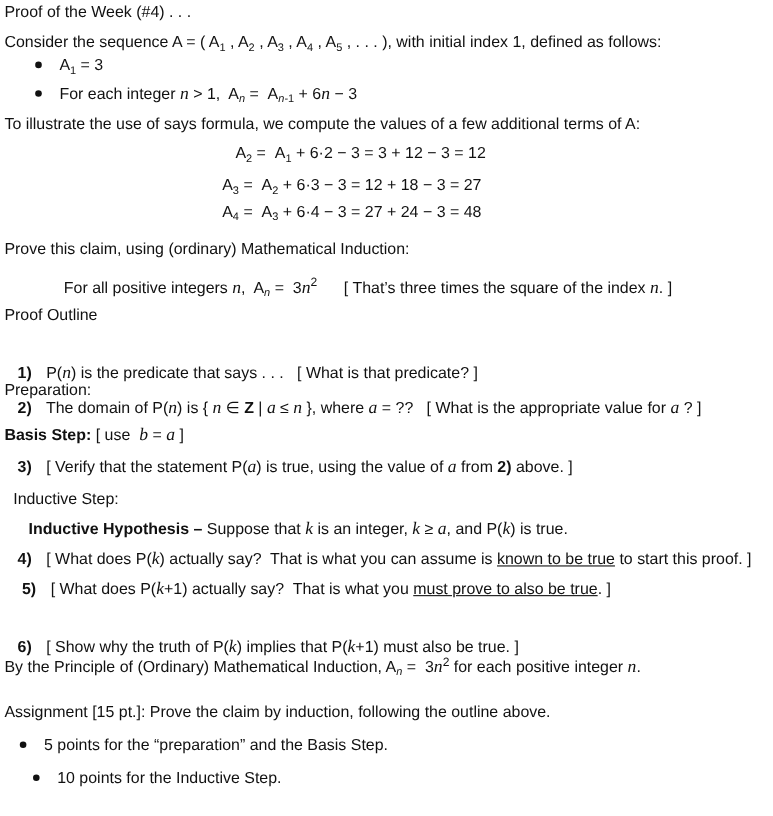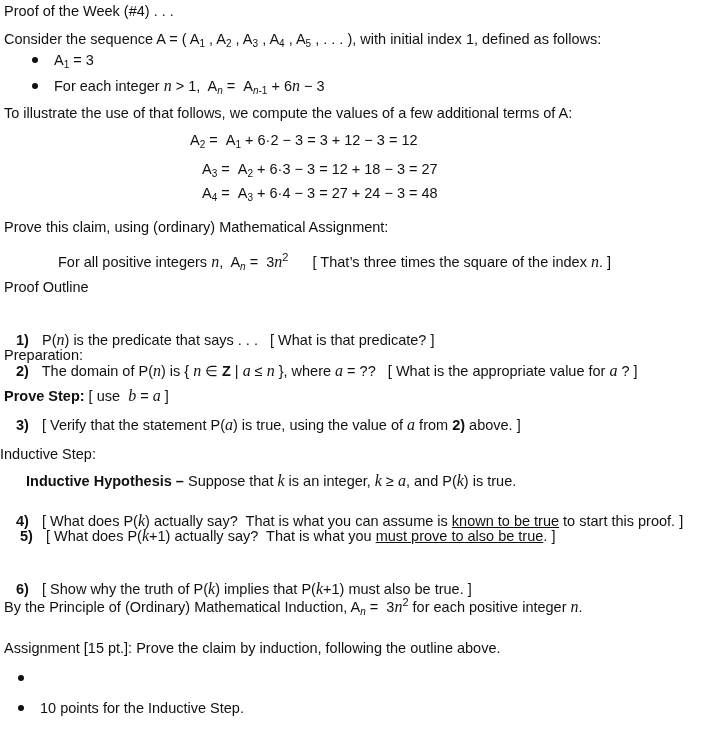--- a/index.html
+++ b/index.html
@@ -23,52 +23,52 @@
 <div>
 
   <div class="line b" style="top:2px;left:4px;">Proof of the Week (#4) . . .</div>
 
   <div class="line" style="top:30px;left:4px;">Consider the sequence A = ( A<sub>1</sub> , A<sub>2</sub> , A<sub>3</sub> , A<sub>4</sub> , A<sub>5</sub> , . . . ), with initial index 1, defined as follows:</div>
 
   <div class="line" style="top:51px;left:32px;"><span class="bullet"></span>A<sub>1</sub> = 3</div>
 
   <div class="line" style="top:77px;left:32px;"><span class="bullet"></span>For each integer <span class="m">n</span> &gt; 1,&nbsp; A<sub><i>n</i></sub> = &nbsp;A<sub><i>n</i>-1</sub> + 6<span class="m">n</span> − 3</div>
 
-  <div class="line" style="top:104px;left:4px;">To illustrate the use of that follows, we compute the values of a few additional terms of A:</div>
+  <div class="line" style="top:104px;left:4px;">To illustrate the use of says formula, we compute the values of a few additional terms of A:</div>
 
-  <div class="line" style="top:131px;left:190px;">A<sub>2</sub> = &nbsp;A<sub>1</sub> + 6·2 − 3 = 3 + 12 − 3 = 12</div>
+  <div class="line" style="top:131px;left:214px;">A<sub>2</sub> = &nbsp;A<sub>1</sub> + 6·2 − 3 = 3 + 12 − 3 = 12</div>
   <div class="line" style="top:160px;left:202px;">A<sub>3</sub> = &nbsp;A<sub>2</sub> + 6·3 − 3 = 12 + 18 − 3 = 27</div>
   <div class="line" style="top:184px;left:202px;">A<sub>4</sub> = &nbsp;A<sub>3</sub> + 6·4 − 3 = 27 + 24 − 3 = 48</div>
 
-  <div class="line b" style="top:218px;left:4px;">Prove this claim, using (ordinary) Mathematical Assignment:</div>
+  <div class="line b" style="top:218px;left:4px;">Prove this claim, using (ordinary) Mathematical Induction:</div>
 
   <div class="line" style="top:248px;left:58px;">For all positive integers <span class="m">n</span>,&nbsp; A<sub><i>n</i></sub> = &nbsp;3<span class="m">n</span><sup>2</sup>&nbsp;&nbsp;&nbsp;&nbsp;&nbsp; [ That’s three times the square of the index <span class="m">n</span>. ]</div>
 
   <div class="line b" style="top:278px;left:4px;">Proof Outline</div>
   <div class="line b" style="top:304px;left:4px;margin-top:42px;">Preparation:</div>
 
   <div class="line" style="top:331px;left:16px;"><span class="num">1)</span> P(<span class="m">n</span>) is the predicate that says . . .&nbsp;&nbsp; [ What is that predicate? ]</div>
 
   <div class="line" style="top:362px;left:16px;"><span class="num">2)</span> The domain of P(<span class="m">n</span>) is { <span class="m">n</span> ∈ <b>Z</b> | <span class="m">a</span> ≤ <span class="m">n</span> }, where <span class="m">a</span> = ??&nbsp;&nbsp; [ What is the appropriate value for <span class="m">a</span> ? ]</div>
 
-  <div class="line" style="top:387px;left:4px;"><b>Prove Step:</b> [ use &nbsp;<span class="m">b</span> = <span class="m">a</span> ]</div>
+  <div class="line" style="top:387px;left:4px;"><b>Basis Step:</b> [ use &nbsp;<span class="m">b</span> = <span class="m">a</span> ]</div>
 
   <div class="line" style="top:416px;left:16px;"><span class="num">3)</span> [ Verify that the statement P(<span class="m">a</span>) is true, using the value of <span class="m">a</span> from <b>2)</b> above. ]</div>
 
-  <div class="line b" style="top:445px;left:0;">Inductive Step:</div>
+  <div class="line b" style="top:445px;left:12px;">Inductive Step:</div>
 
   <div class="line" style="top:472px;left:26px;"><b>Inductive Hypothesis –</b> Suppose that <span class="m">k</span> is an integer, <span class="m">k</span> ≥ <span class="m">a</span>, and P(<span class="m">k</span>) is true.</div>
 
-  <div class="line" style="top:500px;left:16px;margin-top:12px;"><span class="num">4)</span> [ What does P(<span class="m">k</span>) actually say?&nbsp; That is what you can assume is <span class="u">known to be true</span> to start this proof. ]</div>
+  <div class="line" style="top:500px;left:16px;"><span class="num">4)</span> [ What does P(<span class="m">k</span>) actually say?&nbsp; That is what you can assume is <span class="u">known to be true</span> to start this proof. ]</div>
 
   <div class="line" style="top:527px;left:20px;"><span class="num">5)</span> [ What does P(<span class="m">k</span>+1) actually say?&nbsp; That is what you <span class="u">must prove to also be true</span>. ]</div>
 
   <div class="line" style="top:554px;left:16px;margin-top:26px;"><span class="num">6)</span> [ Show why the truth of P(<span class="m">k</span>) implies that P(<span class="m">k</span>+1) must also be true. ]</div>
 
   <div class="line" style="top:593px;left:4px;">By the Principle of (Ordinary) Mathematical Induction, A<sub><i>n</i></sub> = &nbsp;3<span class="m">n</span><sup>2</sup> for each positive integer <span class="m">n</span>.</div>
 
   <div class="line b" style="top:639px;left:4px;">Assignment [15 pt.]:  Prove the claim by induction, following the outline above.</div>
 
-  <div class="line b" style="top:669px;left:18px;"><span class="bullet"></span></div>
+  <div class="line b" style="top:669px;left:18px;"><span class="bullet"></span><span>5 points  for the “preparation” and the Basis Step.</span></div>
 
-  <div class="line b" style="top:699px;left:18px;"><span class="bullet"></span><span>10 points for the Inductive Step.</span></div>
+  <div class="line b" style="top:699px;left:30px;"><span class="bullet"></span><span>10 points for the Inductive Step.</span></div>
 
 </div>
 
 </body></html>

